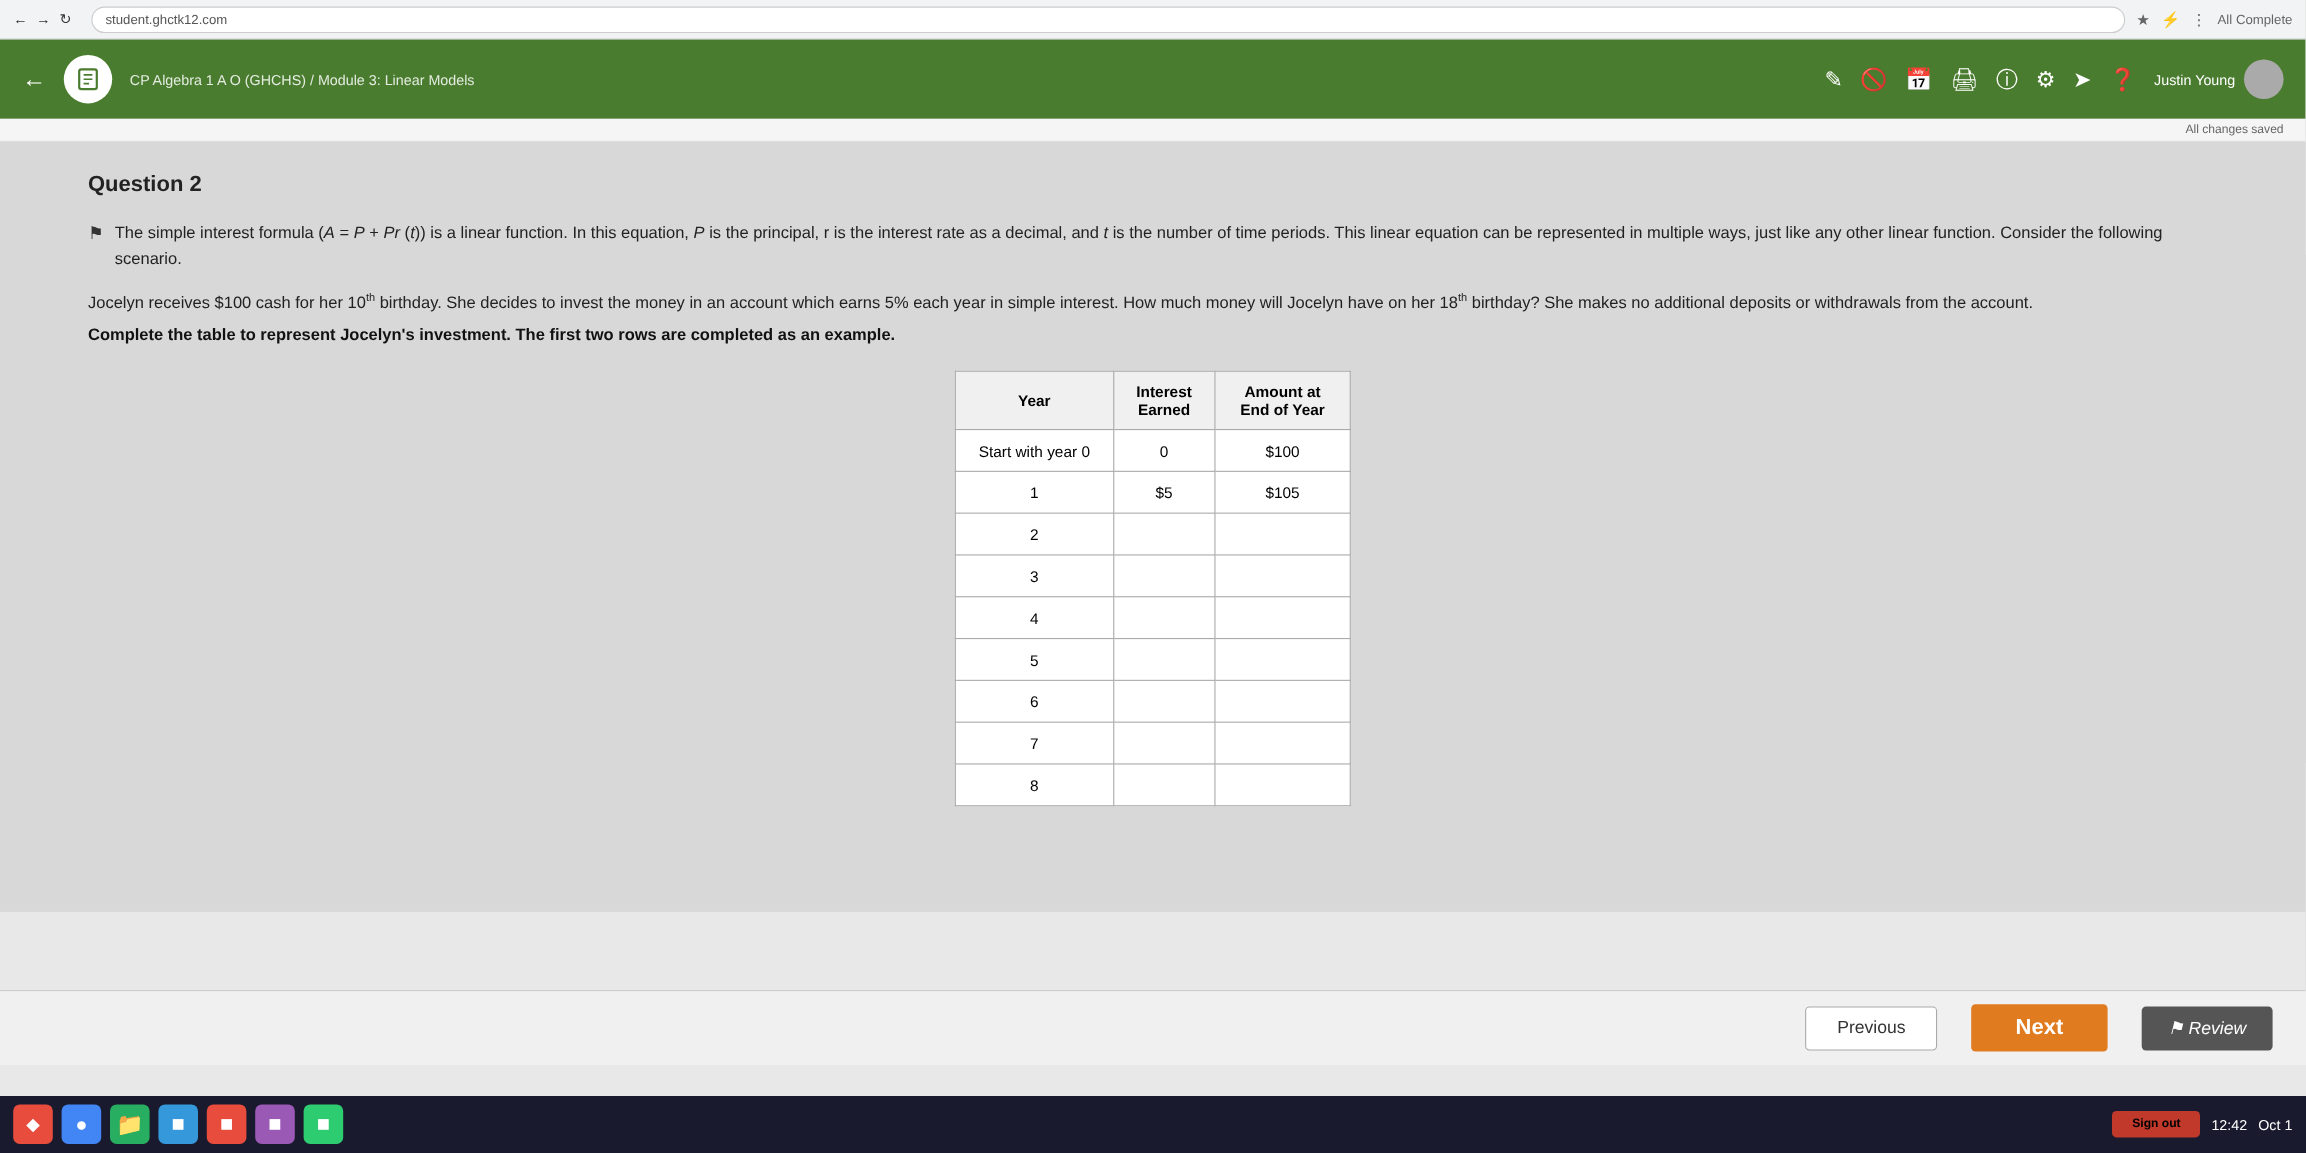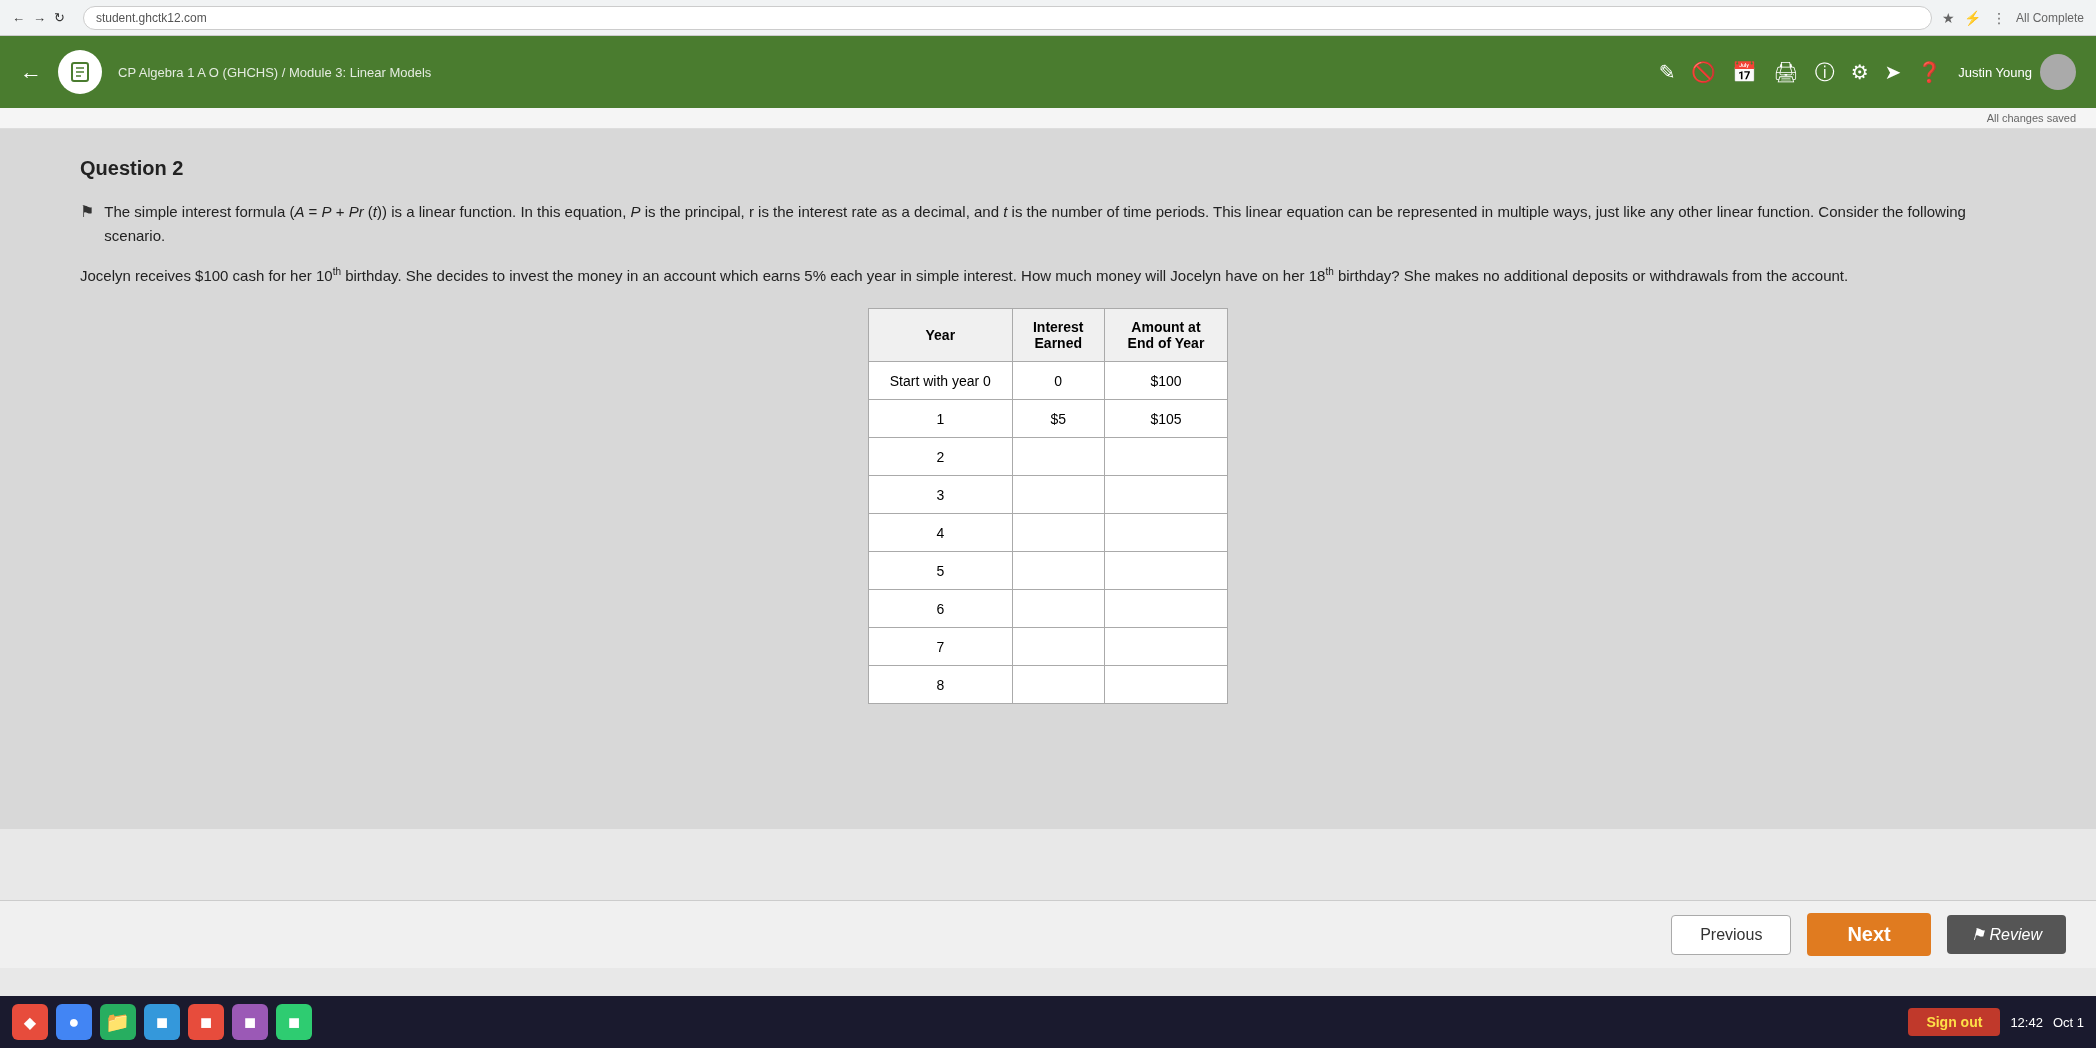--- a/index.html
+++ b/index.html
@@ -199,21 +199,21 @@
 
     
     .bottom-bar {
       background: #f0f0f0;
       border-top: 1px solid #ccc;
       height: 68px;
       display: flex;
       align-items: center;
       justify-content: flex-end;
       padding: 0 30px;
-      gap: 16px;
+      gap: 31px;
       position: fixed;
       bottom: 80px;
       right: 0;
       left: 0;
     }
     .prev-btn {
       background: white;
       border: 1px solid #aaa;
       border-radius: 4px;
       padding: 10px 28px;
@@ -266,25 +266,25 @@
       cursor: pointer;
     }
     .taskbar-spacer { flex: 1; }
     .taskbar-right {
       display: flex;
       align-items: center;
       gap: 10px;
     }
     .sign-out-btn {
       background: #c0392b;
-      color: #fde047;
+      color: #000000;
       border: none;
       border-radius: 4px;
       padding: 6px 18px;
-      font-size: 14px;
+      font-size: 11px;
       font-weight: bold;
       cursor: pointer;
     }
     .taskbar-text {
       color: white;
       font-size: 13px;
     }
 
     sup { font-size: 10px; }
   </style>
@@ -347,20 +347,21 @@
     <span class="bookmark-icon">⚑</span>
     <div class="question-text">
       The simple interest formula (<em>A</em> = <em>P</em> + <em>Pr</em> (<em>t</em>)) is a linear function. In this equation, <em>P</em> is the principal, r is the interest rate as a decimal, and <em>t</em> is the number of time periods. This linear equation can be represented in multiple ways, just like any other linear function. Consider the following scenario.
     </div>
   </div>
 
   <div class="scenario-text">
     Jocelyn receives $100 cash for her 10<sup>th</sup> birthday. She decides to invest the money in an account which earns 5% each year in simple interest. How much money will Jocelyn have on her 18<sup>th</sup> birthday? She makes no additional deposits or withdrawals from the account.
   </div>
 
+  <div class="instruction-text">Complete the table to represent Jocelyn's investment. The first two rows are completed as an example.</div>
 
   <div class="table-container">
     <table class="data-table">
       <thead>
         <tr>
           <th>Year</th>
           <th>Interest<br>Earned</th>
           <th>Amount at<br>End of Year</th>
         </tr>
       </thead>

